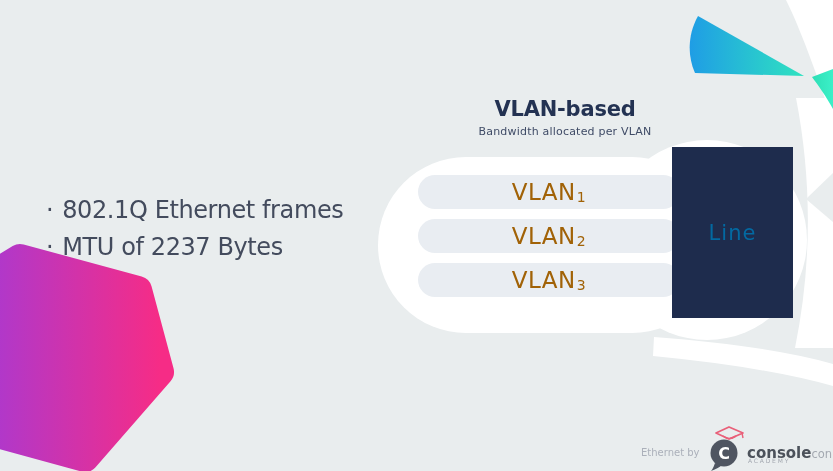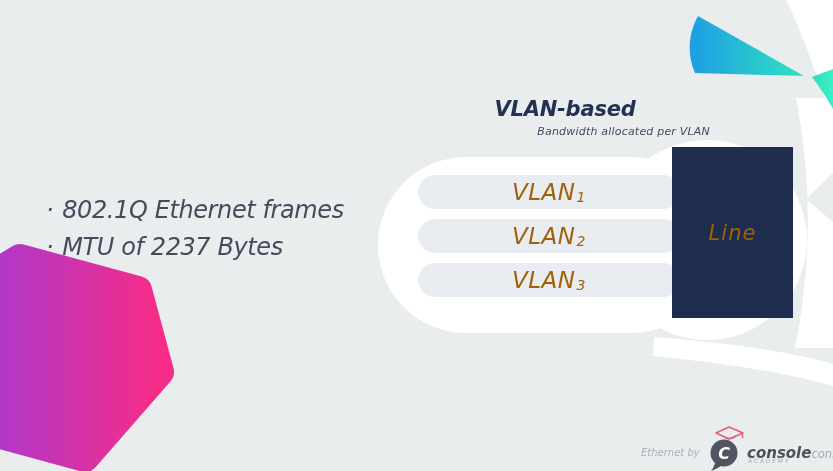--- a/index.html
+++ b/index.html
@@ -1,39 +1,39 @@
 <!DOCTYPE html>
 <html><head>
 <meta charset="utf-8">
 <style>
   html,body{margin:0;padding:0;}
   body{width:833px;height:471px;overflow:hidden;position:relative;
        font-family:"DejaVu Sans","Liberation Sans",sans-serif;background:#e9edee;}
-  .stage{position:absolute;inset:0;width:734px;height:471px;font-style:italic;}
+  .stage{position:absolute;inset:0;width:734px;height:471px;}
   svg.bg{position:absolute;left:0;top:0;}
   .abs{position:absolute;}
 
   .title{left:420px;top:97px;width:290px;text-align:center;
          font-size:21px;font-weight:700;color:#233252;letter-spacing:-0.2px;}
-  .subtitle{left:420px;top:125px;width:290px;text-align:right;
+  .subtitle{left:420px;top:125px;width:290px;text-align:center;
             font-size:11px;font-weight:500;color:#3f4b66;letter-spacing:0.2px;}
 
   .bullets{left:46px;top:196px;}
   .bullet-line{display:flex;align-items:baseline;gap:9px;height:37px;
                font-size:24px;color:#434b5d;letter-spacing:-0.4px;}
   .bullet-marker{font-size:24px;color:#434b5d;}
 
   .vlan-label{left:418px;width:262px;height:34px;display:flex;align-items:center;
               justify-content:center;font-size:23px;color:#a16207;letter-spacing:0.5px;}
   .vlan-sub{font-size:14px;transform:translateY(5px);margin-left:1px;}
   .vlan-1{top:175px;} .vlan-2{top:219px;} .vlan-3{top:263px;}
 
   .line-box{left:672px;top:147px;width:121px;height:171px;display:flex;
             align-items:center;justify-content:center;font-size:21px;
-            color:#a16207;letter-spacing:1px;border-radius:11px;}
+            color:#0369a1;letter-spacing:1px;border-radius:11px;}
 
   .footer{left:630px;top:424px;width:200px;height:44px;}
   .produced-by{position:absolute;left:11px;top:23px;font-size:10px;color:#abb0ba;}
   .logo-bubble{position:absolute;left:78px;top:14px;}
   .logo-cap{position:absolute;left:82px;top:0px;}
   .brand{position:absolute;left:117px;top:21px;line-height:1;}
   .brand-bold{font-size:15px;font-weight:700;color:#4c525b;}
   .brand-light{font-size:11.5px;font-weight:400;color:#a4a9b1;}
   .brand-tagline{position:absolute;left:118px;top:33px;font-size:6px;
                  letter-spacing:1.8px;color:#a4a9b1;}

